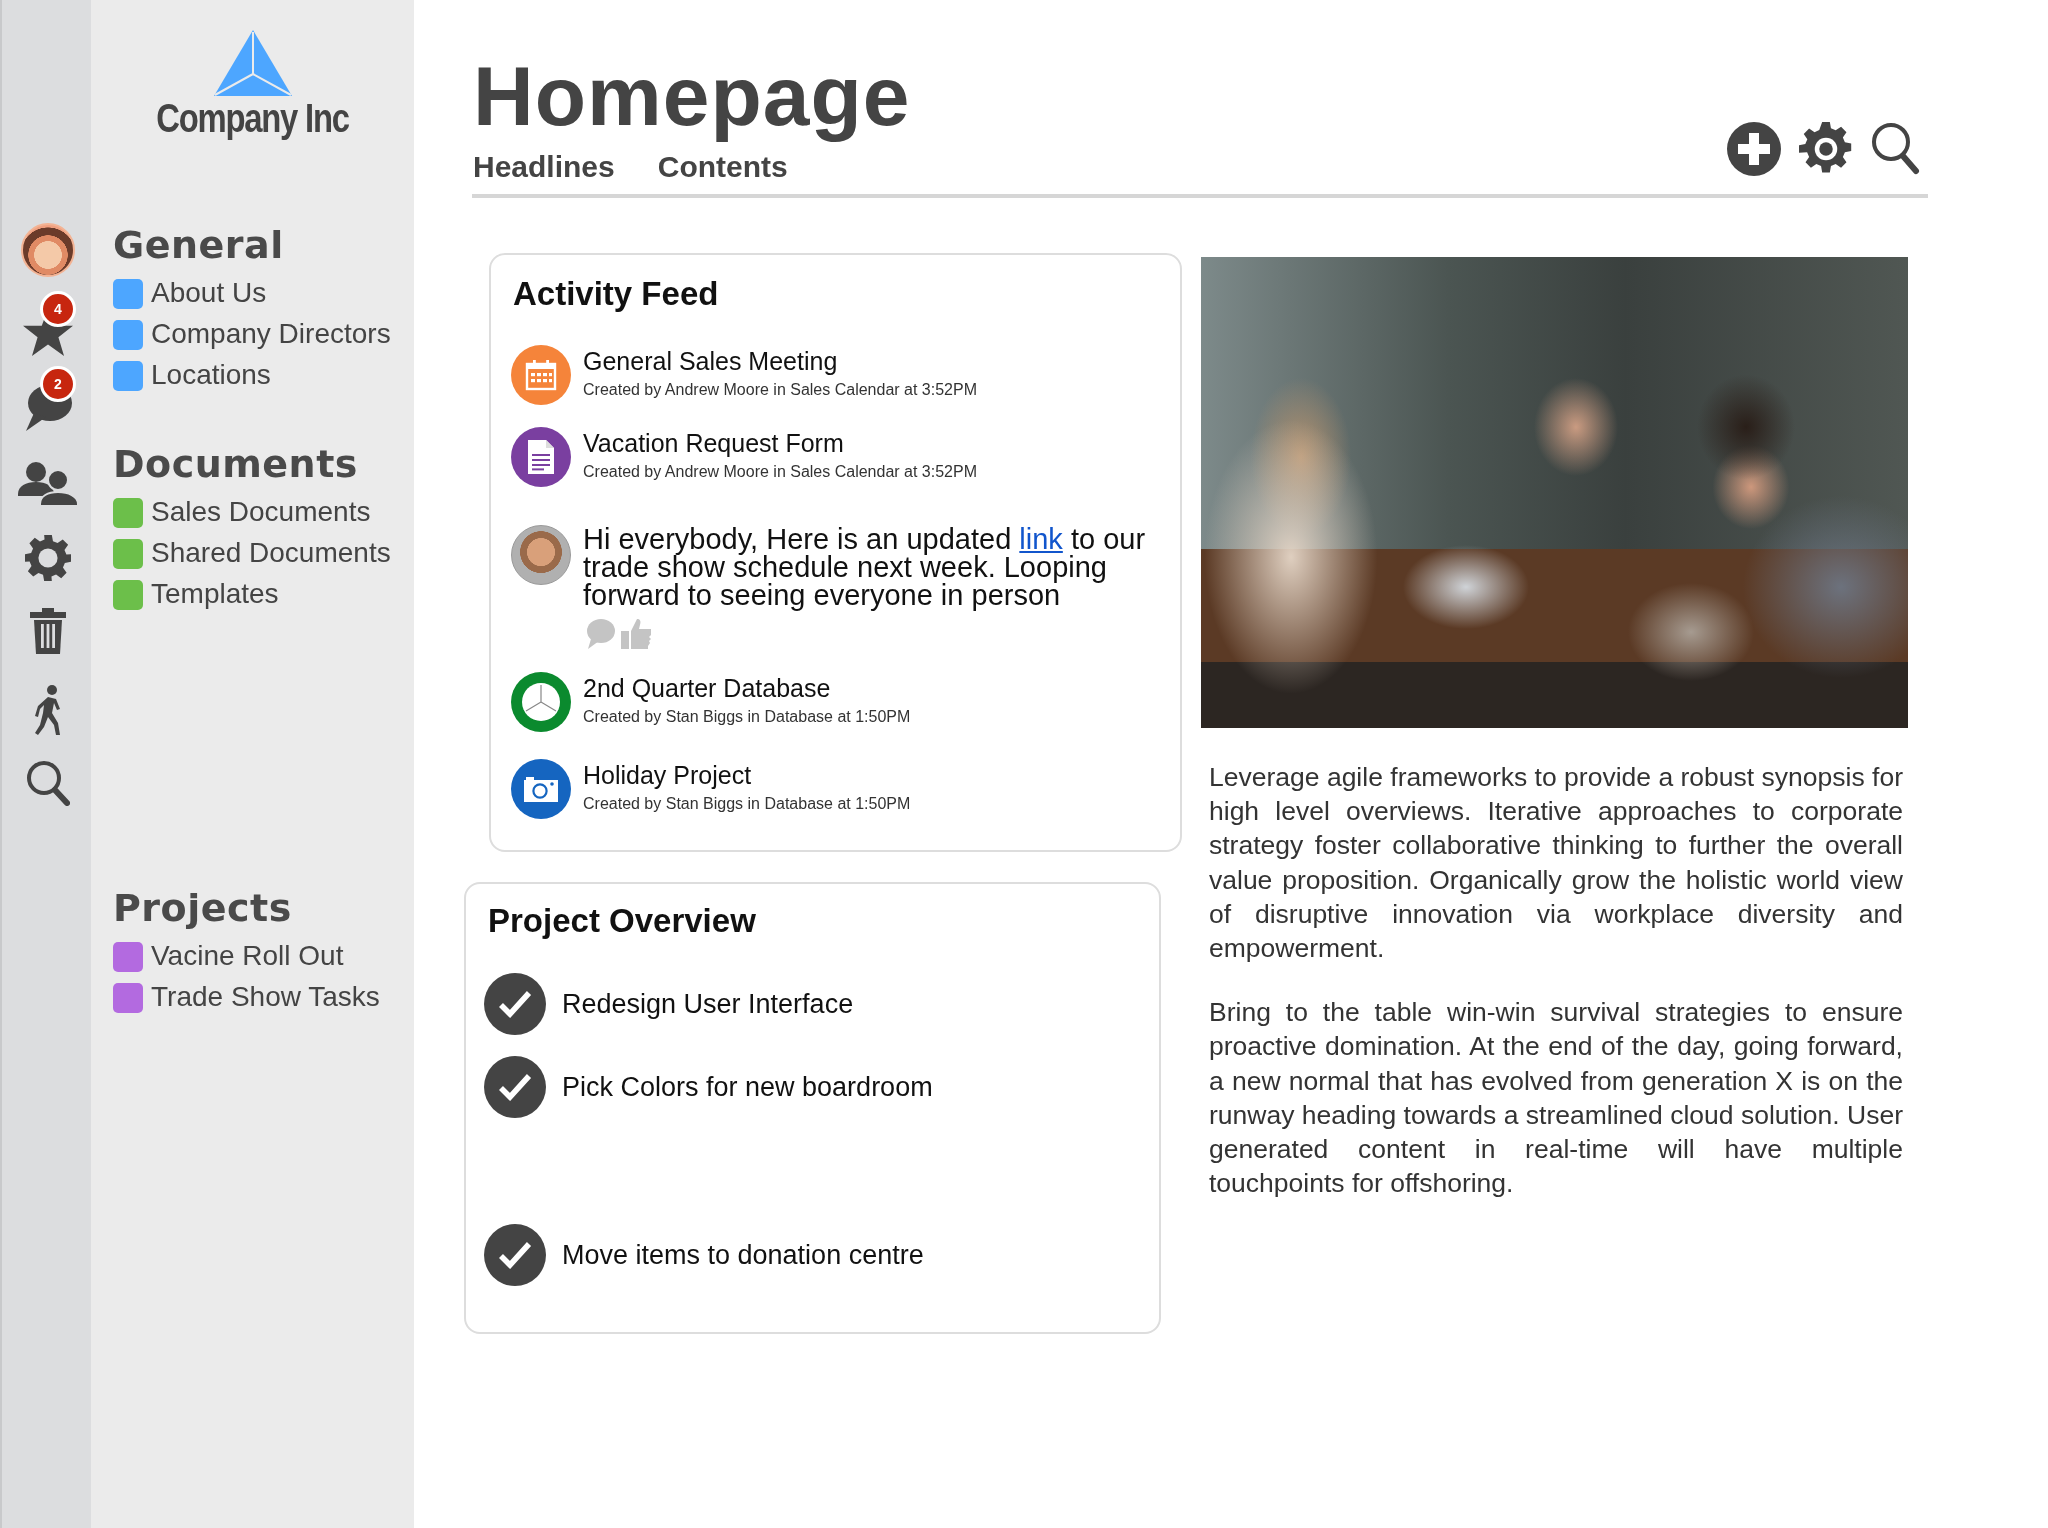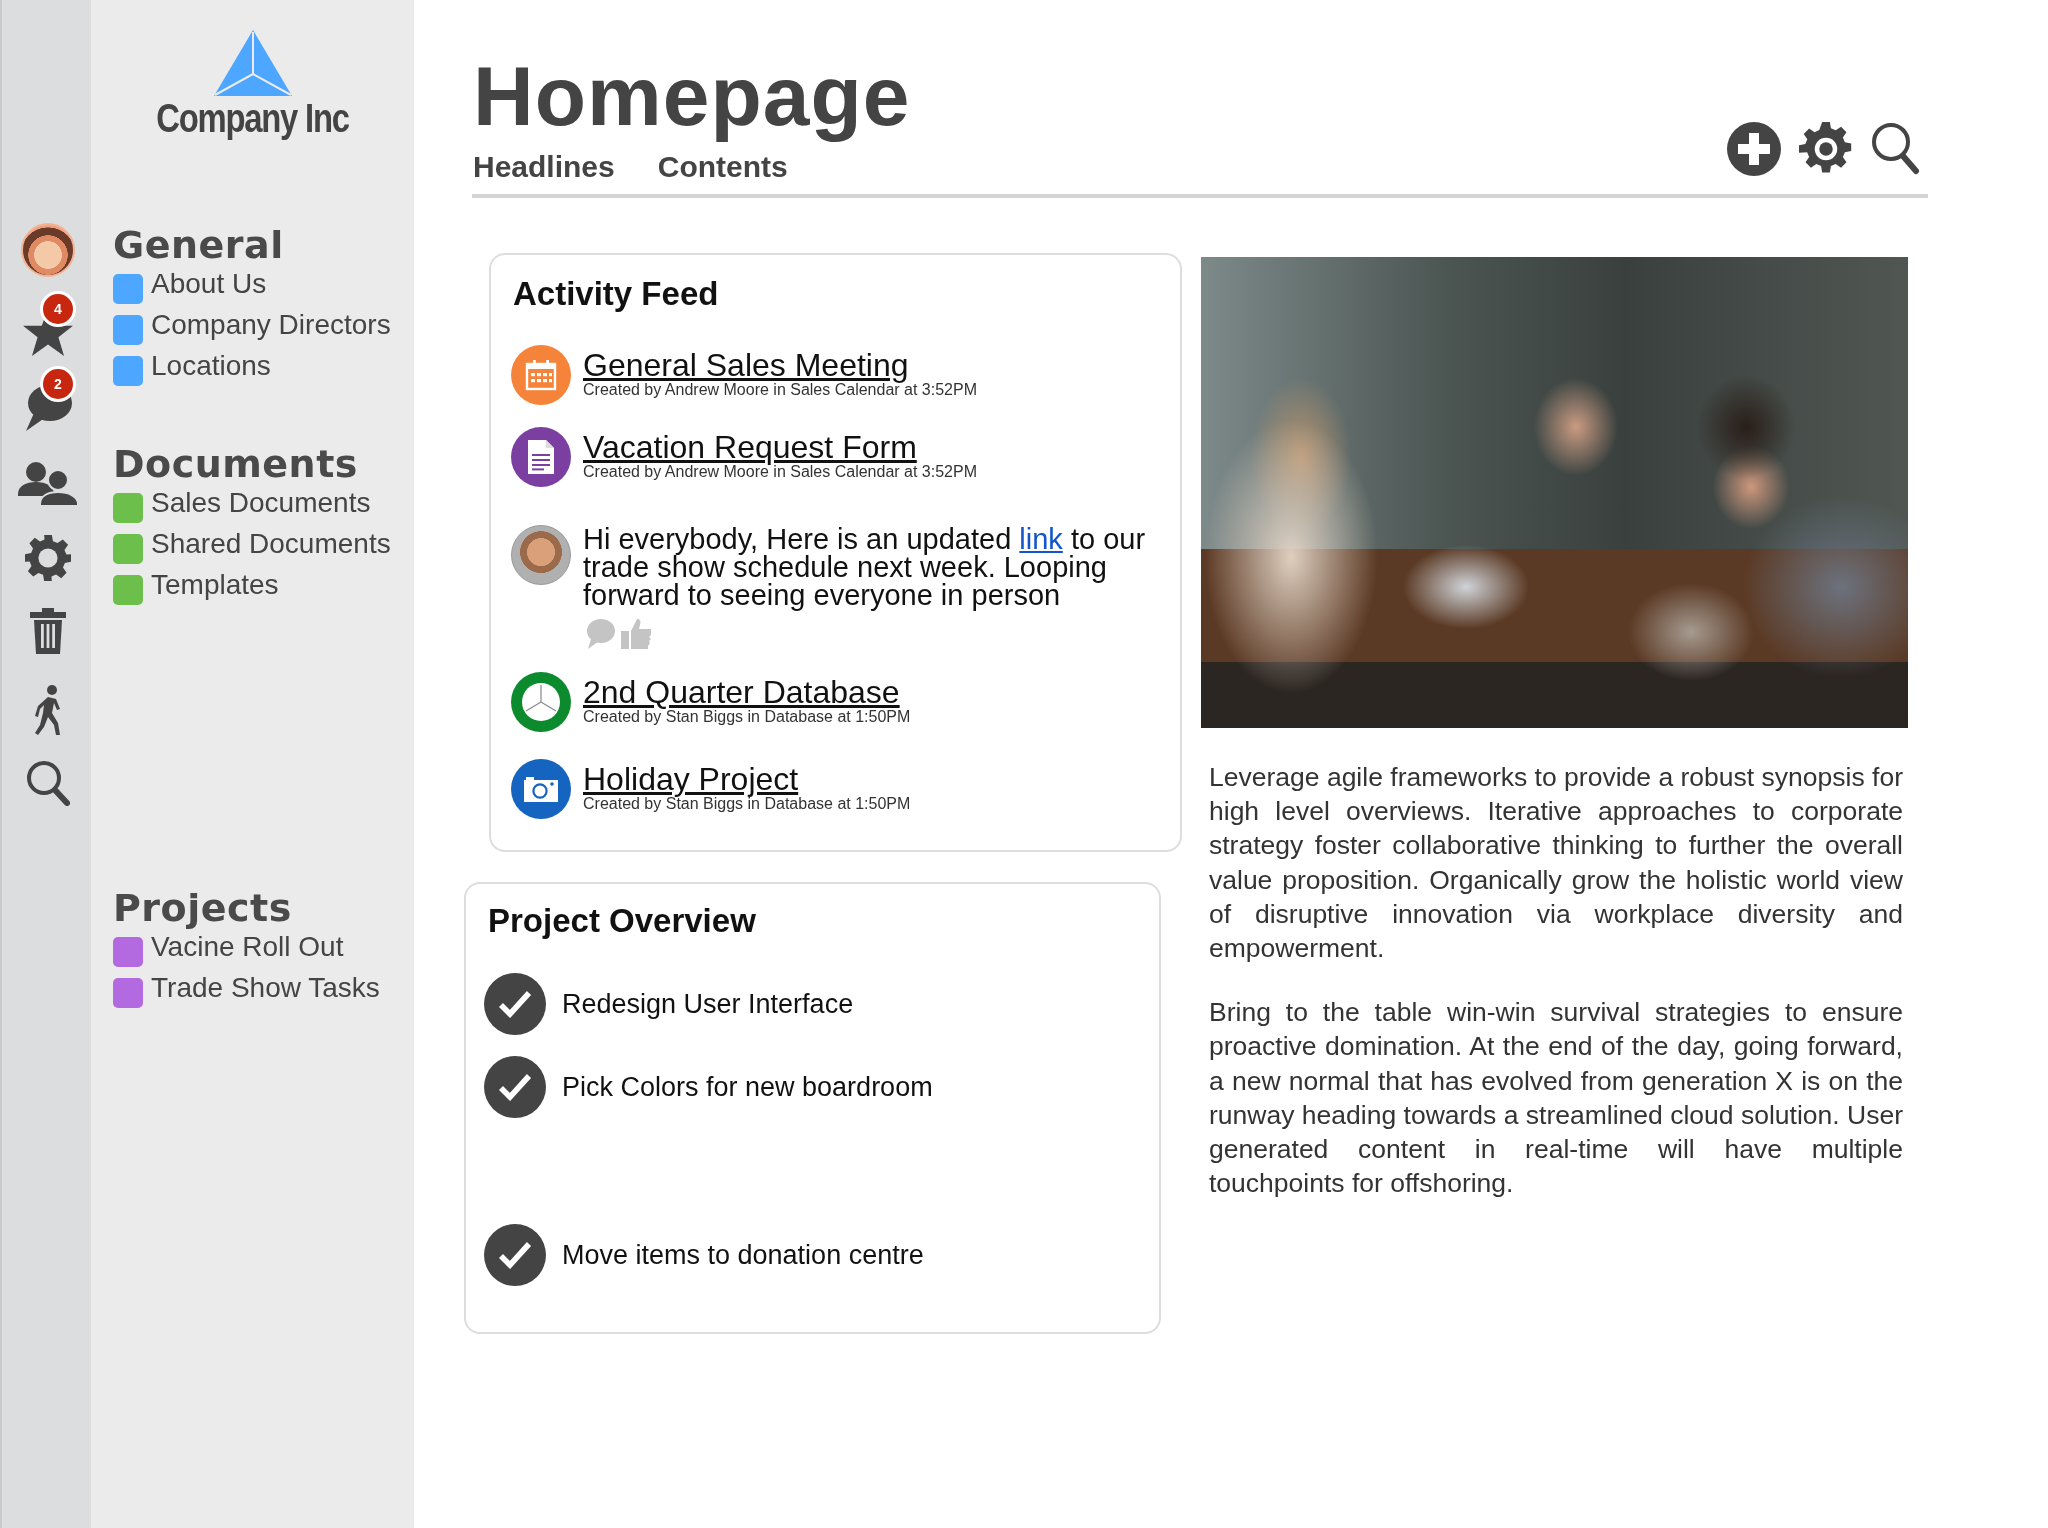--- a/index.html
+++ b/index.html
@@ -13,37 +13,37 @@
   .badge { position: absolute; width: 36px; height: 36px; border-radius: 50%; background: #c7260f; border: 3px solid #ffffff; color: #fff; font: bold 14px "Liberation Sans", sans-serif; display: flex; align-items: center; justify-content: center; }
   .avatar-rail { width: 54px; height: 54px; border-radius: 50%; background: radial-gradient(circle at 50% 60%, #f4c9a8 0 35%, #e08a64 36% 50%, #6b3b2a 51% 70%, #f0a080 71%); border: 2px solid #f3b394; }
 
   
   .sidebar { position: absolute; left: 91px; top: 0; width: 323px; height: 1528px; background: #ebebeb; }
   .logo { position: absolute; left: 0; top: 30px; width: 323px; text-align: center; }
   .logo svg { display: block; margin: 0 auto; }
   .logo-text { font-family: "Liberation Sans", sans-serif; font-weight: bold; font-size: 40px; color: #444; letter-spacing: -1.5px; transform: scaleX(0.82); margin-top: -2px; }
   .nav-section { position: absolute; left: 22px; }
   .nav-heading { font-family: "DejaVu Sans", sans-serif; font-size: 38px; font-weight: bold; color: #4a4a4a; letter-spacing: 0.5px; line-height: 46px; }
-  .nav-item { display: flex; align-items: flex-start; height: 41px; font-size: 28px; color: #444; cursor: pointer; }
+  .nav-item { display: flex; align-items: flex-end; height: 41px; font-size: 28px; color: #444; cursor: pointer; }
   .nav-swatch { width: 30px; height: 30px; border-radius: 5px; margin-right: 8px; flex: none; margin-top: 6px; }
 
   
   .page-title { position: absolute; left: 473px; top: 48px; font-family: "Liberation Sans", sans-serif; font-weight: bold; font-size: 84px; color: #444; letter-spacing: 1px; }
   .tabs { position: absolute; left: 473px; top: 150px; display: flex; gap: 43px; }
   .tab { font-weight: bold; font-size: 30px; color: #444; cursor: pointer; }
   .header-rule { position: absolute; left: 472px; top: 194px; width: 1456px; height: 4px; background: #d6d6d6; }
   .header-actions { position: absolute; left: 1727px; top: 122px; display: flex; align-items: center; gap: 18px; }
   .header-actions span { display: block; cursor: pointer; }
 
   
   .card { position: absolute; background: #fff; border: 2px solid #dddddd; border-radius: 16px; }
   .card-title { position: absolute; left: 22px; font-weight: bold; font-size: 33px; color: #111; }
   .feed-item { position: absolute; left: 20px; right: 20px; }
   .feed-icon { position: absolute; left: 0; width: 60px; height: 60px; border-radius: 50%; display: flex; align-items: center; justify-content: center; }
-  .feed-title { position: absolute; left: 72px; top: 2px; font-size: 32px; color: #111; white-space: nowrap; text-decoration: underline; }
+  .feed-title { position: absolute; left: 72px; top: 2px; font-size: 25px; color: #111; white-space: nowrap; }
   .feed-sub { position: absolute; left: 72px; top: 36px; font-size: 16px; color: #333; white-space: nowrap; }
   .post-text { position: absolute; left: 72px; top: 0; width: 580px; font-size: 29px; line-height: 28px; color: #111; }
   .post-text a { color: #1155cc; text-decoration: underline; cursor: pointer; }
   .post-actions { position: absolute; left: 74px; top: 92px; display: flex; gap: 6px; }
   .check-item { position: absolute; left: 18px; display: flex; align-items: center; }
   .check-circle { width: 62px; height: 62px; border-radius: 50%; background: #444; display: flex; align-items: center; justify-content: center; flex: none; cursor: pointer; }
   .check-label { margin-left: 16px; font-size: 27px; color: #111; white-space: nowrap; }
 
   
   .photo { position: absolute; left: 1201px; top: 257px; width: 707px; height: 471px; overflow: hidden;

